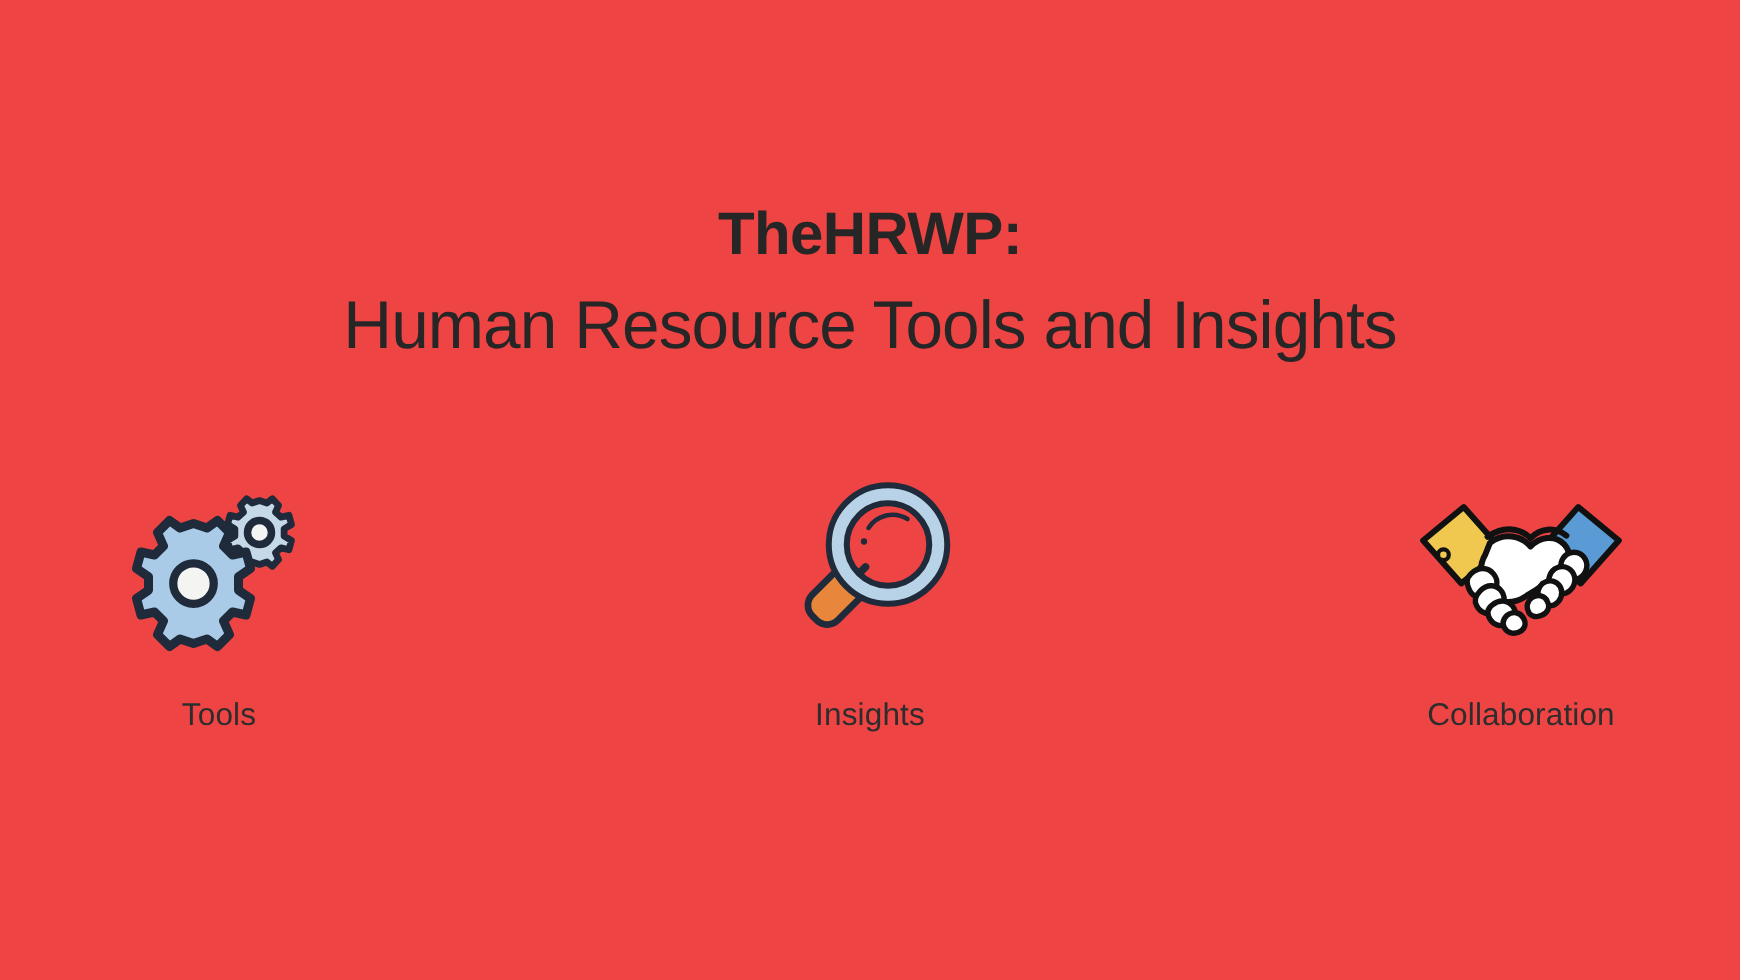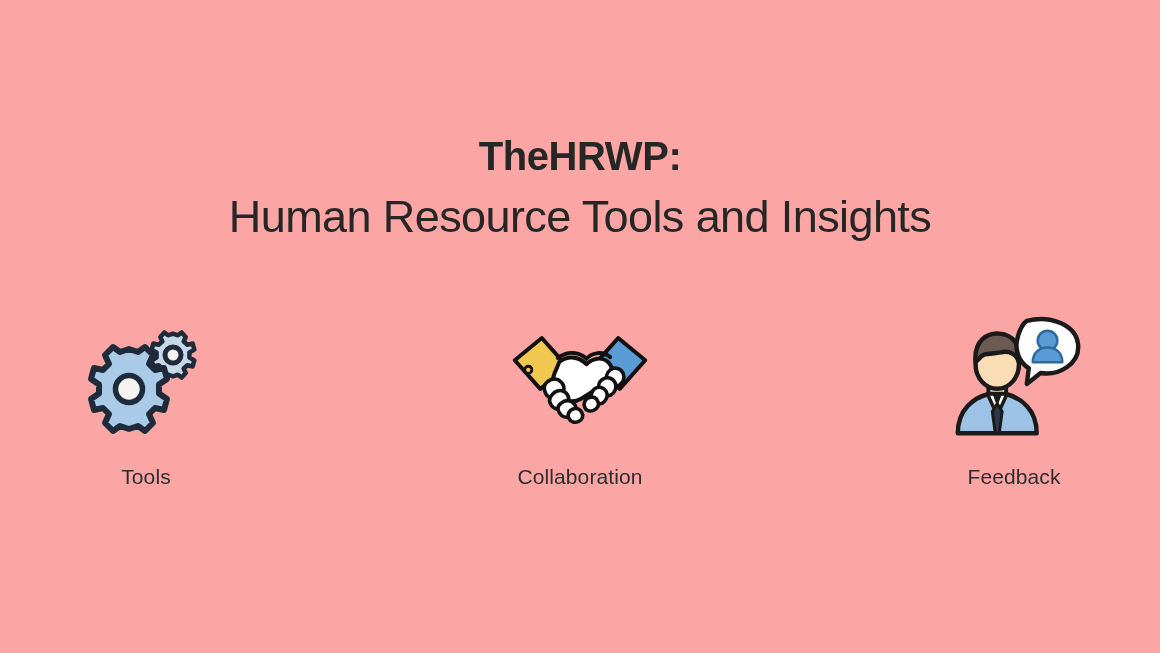--- a/index.html
+++ b/index.html
@@ -6,21 +6,21 @@
   * { margin:0; padding:0; box-sizing:border-box; }
   html, body {
     width:1160px; height:653px;
     background:#f4f4f3;
     font-family:"Liberation Sans", sans-serif;
     overflow:hidden;
   }
   #slide {
     position:relative;
     width:1160px; height:653px;
-    background:#fca5a5;
+    background:#ef4444;
   }
 
   
   .title-block {
     position:absolute;
     left:0; top:136px;
     width:1160px;
     text-align:center;
   }
   .title-line1 {
@@ -96,20 +96,40 @@
 
           <g transform="translate(48,72)">
             <path d="M0,-40 L9,-37 L16,-42 L24,-34 L20,-25 L26,-19 L35,-21 L38,-10 L30,-4.5 L30,4.5 L38,10 L35,21 L26,19 L20,25 L24,34 L16,42 L9,37 L0,40 L-9,37 L-16,42 L-24,34 L-20,25 L-26,19 L-35,21 L-38,10 L-30,4.5 L-30,-4.5 L-38,-10 L-35,-21 L-26,-19 L-20,-25 L-24,-34 L-16,-42 L-9,-37 Z" fill="#a9cbe8" stroke="#1f2b3a" stroke-width="6" stroke-linejoin="round"></path>
             <circle cx="0" cy="0" r="13.5" fill="#f4f4f3" stroke="#1f2b3a" stroke-width="5.5"></circle>
           </g>
         </svg>
       </div>
       <div class="feature-label">Tools</div>
     </div>
 
+    <div class="feature">
+      <div class="feature-icon">
+        <svg width="126" height="122" viewBox="0 0 126 122">
+
+          <g transform="rotate(-45 38 84)">
+            <rect x="21" y="72" width="42" height="24" rx="10" fill="#e8873c" stroke="#1f2b3a" stroke-width="4.5"></rect>
+          </g>
+
+          <line x1="50" y1="72" x2="60" y2="62" stroke="#1f2b3a" stroke-width="5" stroke-linecap="round"></line>
+
+          <circle cx="75" cy="47" r="33" fill="none" stroke="#b8d2e8" stroke-width="12"></circle>
+          <circle cx="75" cy="47" r="39.5" fill="none" stroke="#1f2b3a" stroke-width="4"></circle>
+          <circle cx="75" cy="47" r="27.5" fill="none" stroke="#1f2b3a" stroke-width="4"></circle>
+
+          <path d="M62 36 A19 19 0 0 1 88 30" fill="none" stroke="#1f2b3a" stroke-width="3" stroke-linecap="round"></path>
+          <circle cx="59" cy="45" r="2.1" fill="#1f2b3a"></circle>
+        </svg>
+      </div>
+      <div class="feature-label">Insights</div>
+    </div>
 
     <div class="feature">
       <div class="feature-icon">
         <svg width="176" height="122" viewBox="0 0 176 122">
 
           <path d="M6 40 L40 12 L72 48 L38 76 Z" fill="#f0c850" stroke="#111111" stroke-width="5" stroke-linejoin="round"></path>
           <circle cx="23" cy="52" r="4.5" fill="#f0c850" stroke="#111111" stroke-width="3.5"></circle>
 
           <path d="M170 40 L136 12 L104 48 L138 76 Z" fill="#5b9bd5" stroke="#111111" stroke-width="5" stroke-linejoin="round"></path>
 
@@ -127,39 +147,15 @@
           <path d="M126 52 C132 48 139 50 142 56 C145 62 142 69 136 72 C130 74 124 72 122 67 C120 61 122 55 126 52 Z" fill="#ffffff" stroke="#111111" stroke-width="4.5"></path>
           <path d="M116 64 C122 60 129 62 132 68 C135 74 132 81 126 84 C120 86 114 84 112 79 C110 73 112 67 116 64 Z" fill="#ffffff" stroke="#111111" stroke-width="4.5"></path>
           <path d="M106 76 C112 72 118 74 121 79 C124 85 121 91 116 94 C110 96 105 94 103 89 C101 84 103 79 106 76 Z" fill="#ffffff" stroke="#111111" stroke-width="4.5"></path>
           <path d="M97 88 C102 85 108 86 110 91 C113 96 110 101 105 103 C100 105 95 103 94 99 C92 95 94 90 97 88 Z" fill="#ffffff" stroke="#111111" stroke-width="4.5"></path>
         </svg>
       </div>
       <div class="feature-label">Collaboration</div>
     </div>
 
 
-    <div class="feature">
-      <div class="feature-icon">
-        <svg width="142" height="130" viewBox="0 0 142 130">
-
-          <path d="M14 122 C14 98 30 86 46 82 L62 82 C78 86 94 98 94 122 Z" fill="#9cc3e6" stroke="#1a1a1a" stroke-width="4.5" stroke-linejoin="round"></path>
-
-          <path d="M44 82 L54 104 L64 82 L58 79 L54 90 L50 79 Z" fill="#ffffff" stroke="#1a1a1a" stroke-width="3.5" stroke-linejoin="round"></path>
-
-          <path d="M54 92 L59 100 L56 122 L52 122 L49 100 Z" fill="#2b3a50" stroke="#1a1a1a" stroke-width="3"></path>
-
-          <path d="M45 68 L45 82 L63 82 L63 68 Z" fill="#fbddb5" stroke="#1a1a1a" stroke-width="4"></path>
-
-          <ellipse cx="54" cy="52" rx="22" ry="25" fill="#fbddb5" stroke="#1a1a1a" stroke-width="4.5"></ellipse>
-
-          <path d="M32 50 C30 28 44 20 56 21 C70 22 78 32 76 50 C74 42 66 38 58 40 C48 42 40 40 36 46 Z" fill="#6b5b52" stroke="#1a1a1a" stroke-width="4.5" stroke-linejoin="round"></path>
-
-          <path d="M84 8 C108 2 134 12 136 32 C138 52 116 64 98 61 L84 72 L86 56 C76 50 72 38 74 28 C76 18 80 11 84 8 Z" fill="#ffffff" stroke="#1a1a1a" stroke-width="4.5" stroke-linejoin="round"></path>
-
-          <circle cx="105" cy="28" r="10" fill="#5b9bd5" stroke="#2f6a9e" stroke-width="2.5"></circle>
-          <path d="M90 50 C90 40 97 35 105 35 C113 35 120 40 120 50 Z" fill="#5b9bd5" stroke="#2f6a9e" stroke-width="2.5" stroke-linejoin="round"></path>
-        </svg>
-      </div>
-      <div class="feature-label">Feedback</div>
-    </div>
 
   </div>
 </div>
 
 </body></html>

